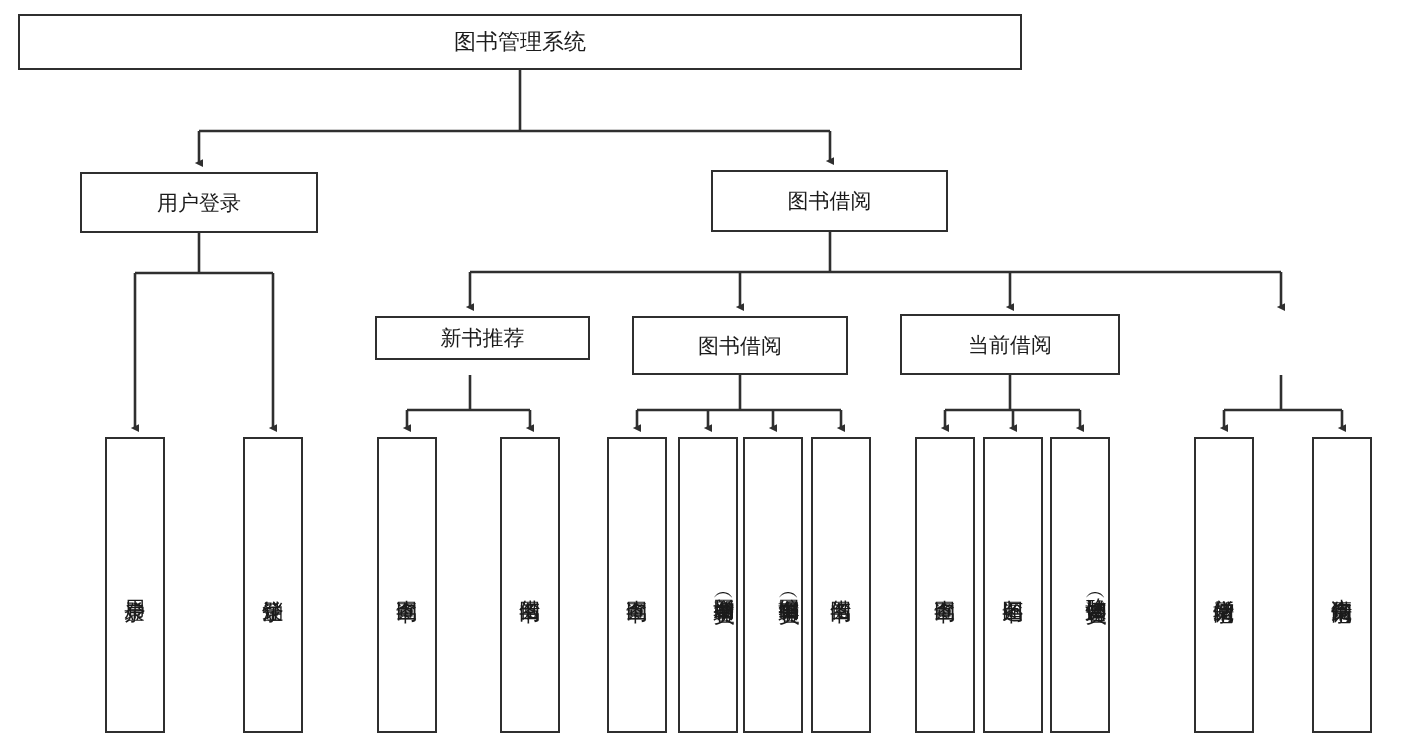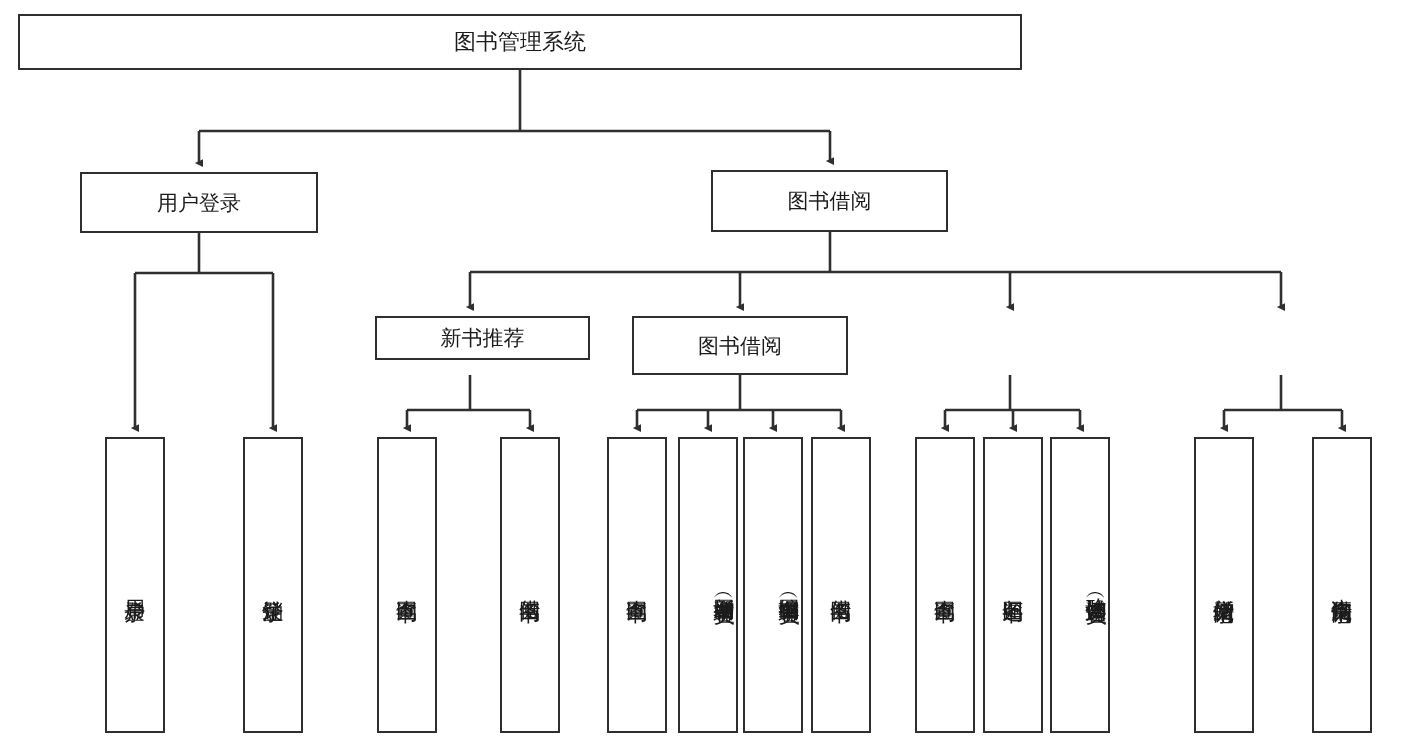--- a/index.html
+++ b/index.html
@@ -139,20 +139,23 @@
   <div class="node lvl1" style="left:711px; top:170px; width:237px; height:62px;">
     <span>图书借阅</span>
   </div>
 
   <div class="node lvl2" style="left:375px; top:316px; width:215px; height:44px;">
     <span>新书推荐</span>
   </div>
   <div class="node lvl2" style="left:632px; top:316px; width:216px; height:59px;">
     <span>图书借阅</span>
   </div>
+  <div class="node lvl2" style="left:900px; top:314px; width:220px; height:61px;">
+    <span>当前借阅</span>
+  </div>
 
   <div class="node leaf" style="left:105px; top:437px; width:60px; height:296px;">
     <span class="vtext">用户登录</span>
   </div>
   <div class="node leaf" style="left:243px; top:437px; width:60px; height:296px;">
     <span class="vtext">注销登录</span>
   </div>
 
   <div class="node leaf" style="left:377px; top:437px; width:60px; height:296px;">
     <span class="vtext">查询图书</span>

